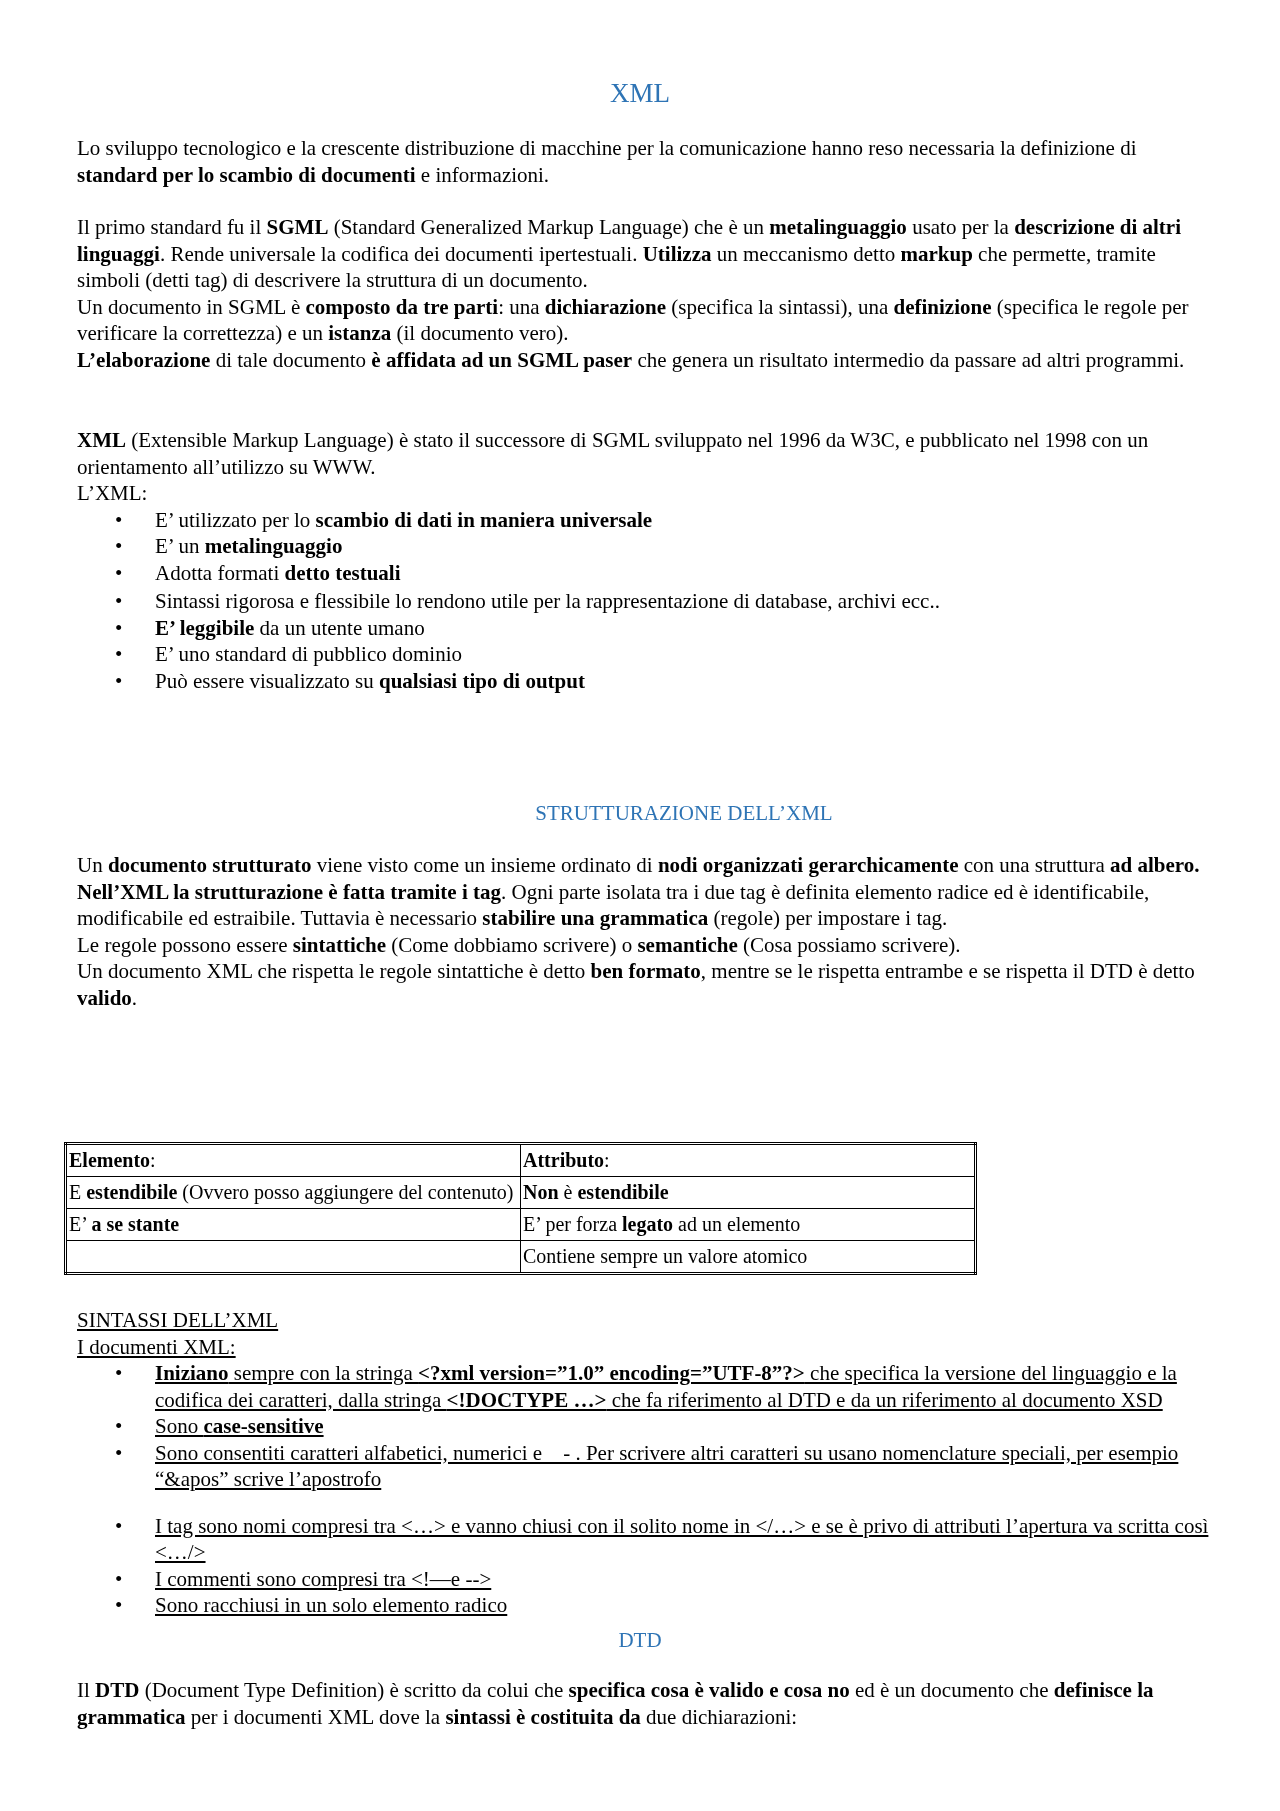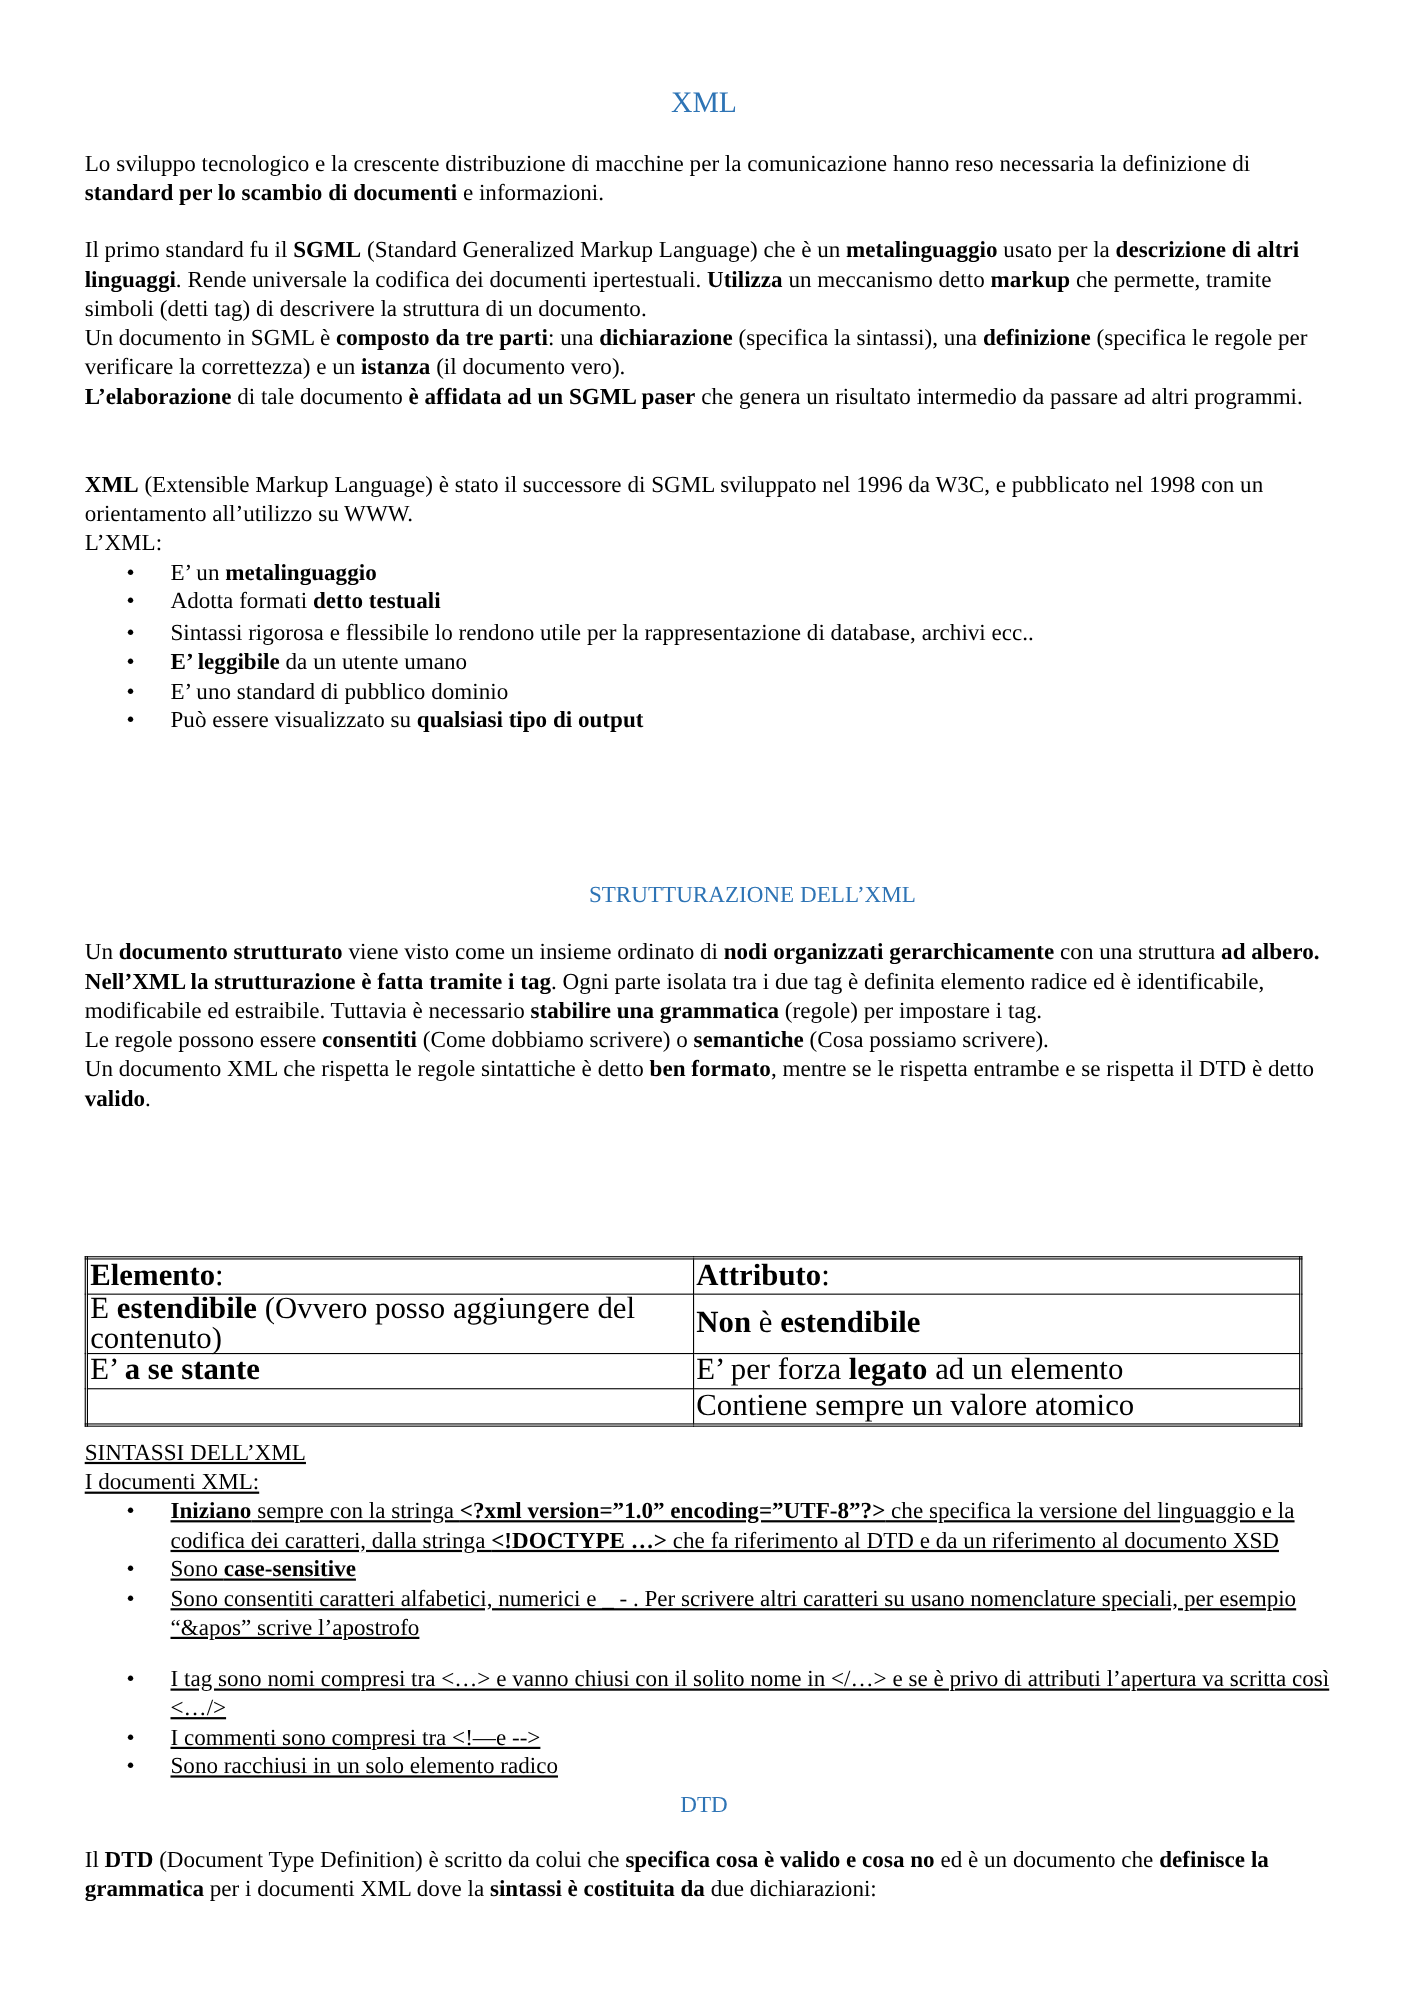--- a/index.html
+++ b/index.html
@@ -22,24 +22,24 @@
   .h-xml { top: 78px; font-size: 27px; line-height: 30px; }
   .h-strutt { top: 800px; font-size: 21px; line-height: 26px; margin-left: 44px; }
   .h-dtd { top: 1627px; font-size: 21px; line-height: 26px; }
   ul.bul { list-style: none; margin: 0; padding: 0; }
   ul.bul li { position: relative; padding-left: 78px; }
   ul.bul li::before {
     content: "\2022"; position: absolute; left: 38px; top: 0;
   }
   b { font-weight: bold; }
   table.cmp {
-    position: absolute; left: 77px; top: 1142px; width: 1107px;
+    position: absolute; left: 64px; top: 1142px; width: 913px;
     border-collapse: collapse;
     border: 3px double #000;
-    font-size: 28px;
+    font-size: 20px;
   }
   table.cmp td {
     border: 1.5px solid #000;
     padding: 0 2px;
     height: 31px;
     vertical-align: middle;
     width: 50%;
   }
 </style>
 </head>
@@ -54,35 +54,36 @@
   <div class="abs" style="top:214px;">
     <p><span>Il primo standard fu il </span><b>SGML</b><span> (Standard Generalized Markup Language) che è un </span><b>metalinguaggio</b><span> usato per la </span><b>descrizione di altri linguaggi</b><span>. Rende universale la codifica dei documenti ipertestuali. </span><b>Utilizza</b><span> un meccanismo detto </span><b>markup</b><span> che permette, tramite simboli (detti tag) di descrivere la struttura di un documento.</span></p>
     <p><span>Un documento in SGML è </span><b>composto da tre parti</b><span>: una </span><b>dichiarazione</b><span> (specifica la sintassi), una </span><b>definizione</b><span> (specifica le regole per verificare la correttezza) e un </span><b>istanza</b><span> (il documento vero).</span></p>
     <p><b>L’elaborazione</b><span> di tale documento </span><b>è affidata ad un SGML paser</b><span> che genera un risultato intermedio da passare ad altri programmi.</span></p>
   </div>
 
   <div class="abs" style="top:427px;">
     <p><b>XML</b><span> (Extensible Markup Language) è stato il successore di SGML sviluppato nel 1996 da W3C, e pubblicato nel 1998 con un orientamento all’utilizzo su WWW.</span></p>
     <p>L’XML:</p>
     <ul class="bul">
+      <li><span>E’ utilizzato per lo </span><b>scambio di dati in maniera universale</b><span></span></li>
       <li><span>E’ un </span><b>metalinguaggio</b><span></span></li>
       <li><span>Adotta formati </span><b>detto testuali</b><span></span></li>
       <li style="margin-top:2px;"><span>Sintassi rigorosa e flessibile lo rendono utile per la rappresentazione di database, archivi ecc..</span><b></b><span></span></li>
       <li><span></span><b>E’ leggibile</b><span> da un utente umano</span></li>
       <li><span>E’ uno standard di pubblico dominio</span><b></b><span></span></li>
       <li><span>Può essere visualizzato su </span><b>qualsiasi tipo di output</b><span></span></li>
     </ul>
   </div>
 
   <div class="heading h-strutt">STRUTTURAZIONE DELL’XML</div>
 
   <div class="abs" style="top:852px;">
     <p><span>Un </span><b>documento strutturato</b><span> viene visto come un insieme ordinato di </span><b>nodi organizzati gerarchicamente</b><span> con una struttura </span><b>ad albero.</b></p>
     <p><b>Nell’XML la strutturazione è fatta tramite i tag</b><span>. Ogni parte isolata tra i due tag è definita elemento radice ed è identificabile, modificabile ed estraibile. Tuttavia è necessario </span><b>stabilire una grammatica</b><span> (regole) per impostare i tag.</span></p>
-    <p><span>Le regole possono essere </span><b>consentiti</b><span> (Come dobbiamo scrivere) o </span><b>semantiche</b><span> (Cosa possiamo scrivere).</span></p>
+    <p><span>Le regole possono essere </span><b>sintattiche</b><span> (Come dobbiamo scrivere) o </span><b>semantiche</b><span> (Cosa possiamo scrivere).</span></p>
     <p><span>Un documento XML che rispetta le regole sintattiche è detto </span><b>ben formato</b><span>, mentre se le rispetta entrambe e se rispetta il DTD è detto </span><b>valido</b><span>.</span></p>
   </div>
 
 
   <table class="cmp">
     <tbody>
         <tr>
       <td><b>Elemento</b><span>:</span></td>
       <td><b>Attributo</b><span>:</span></td>
     </tr>

